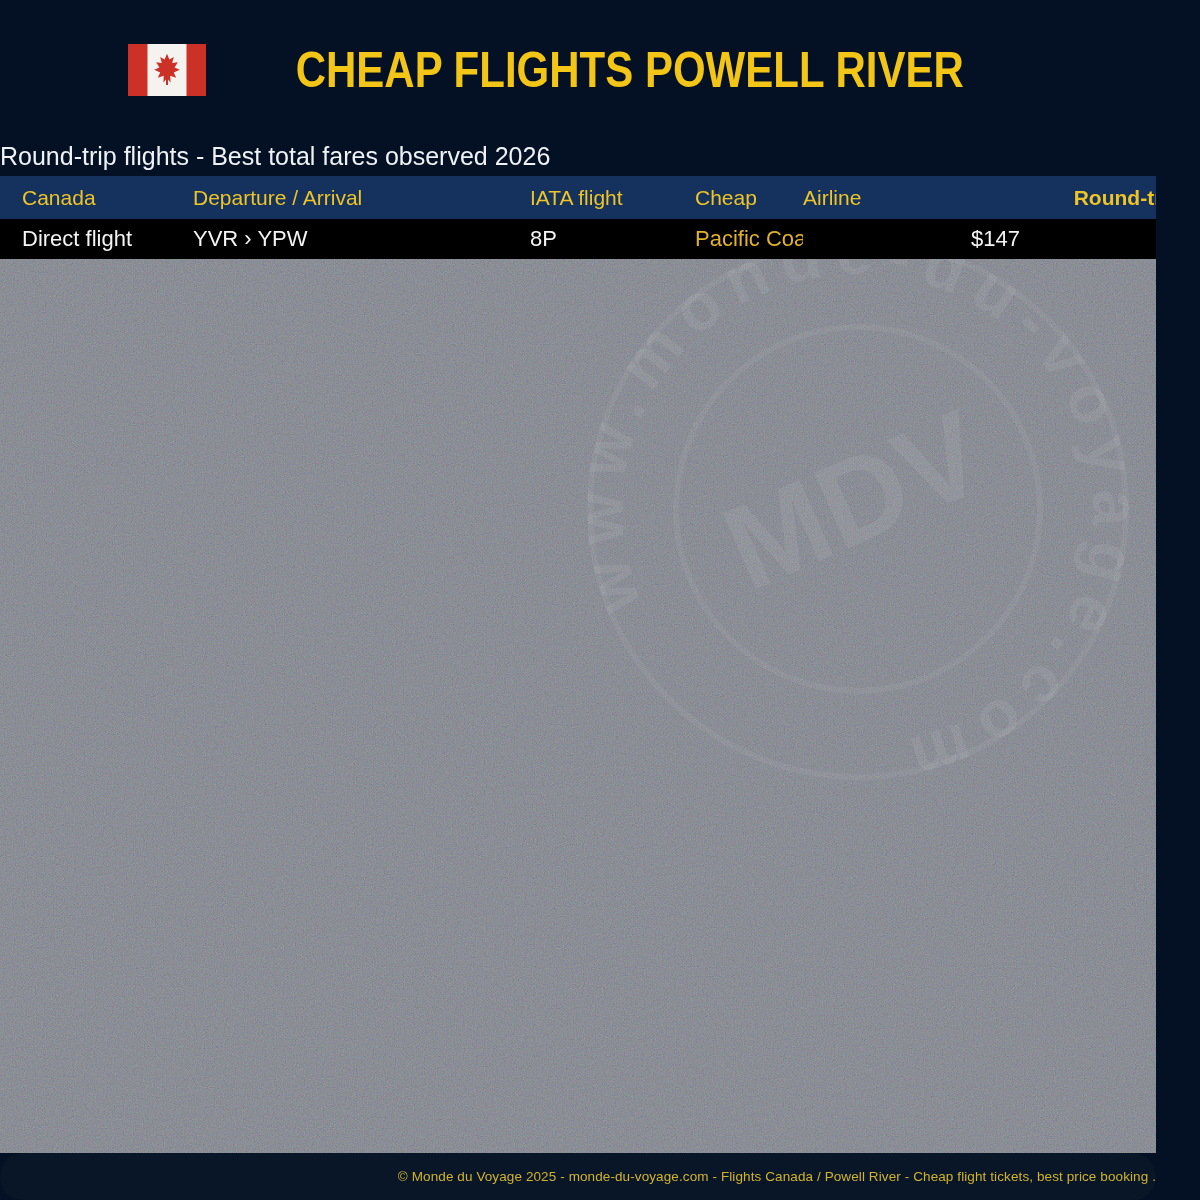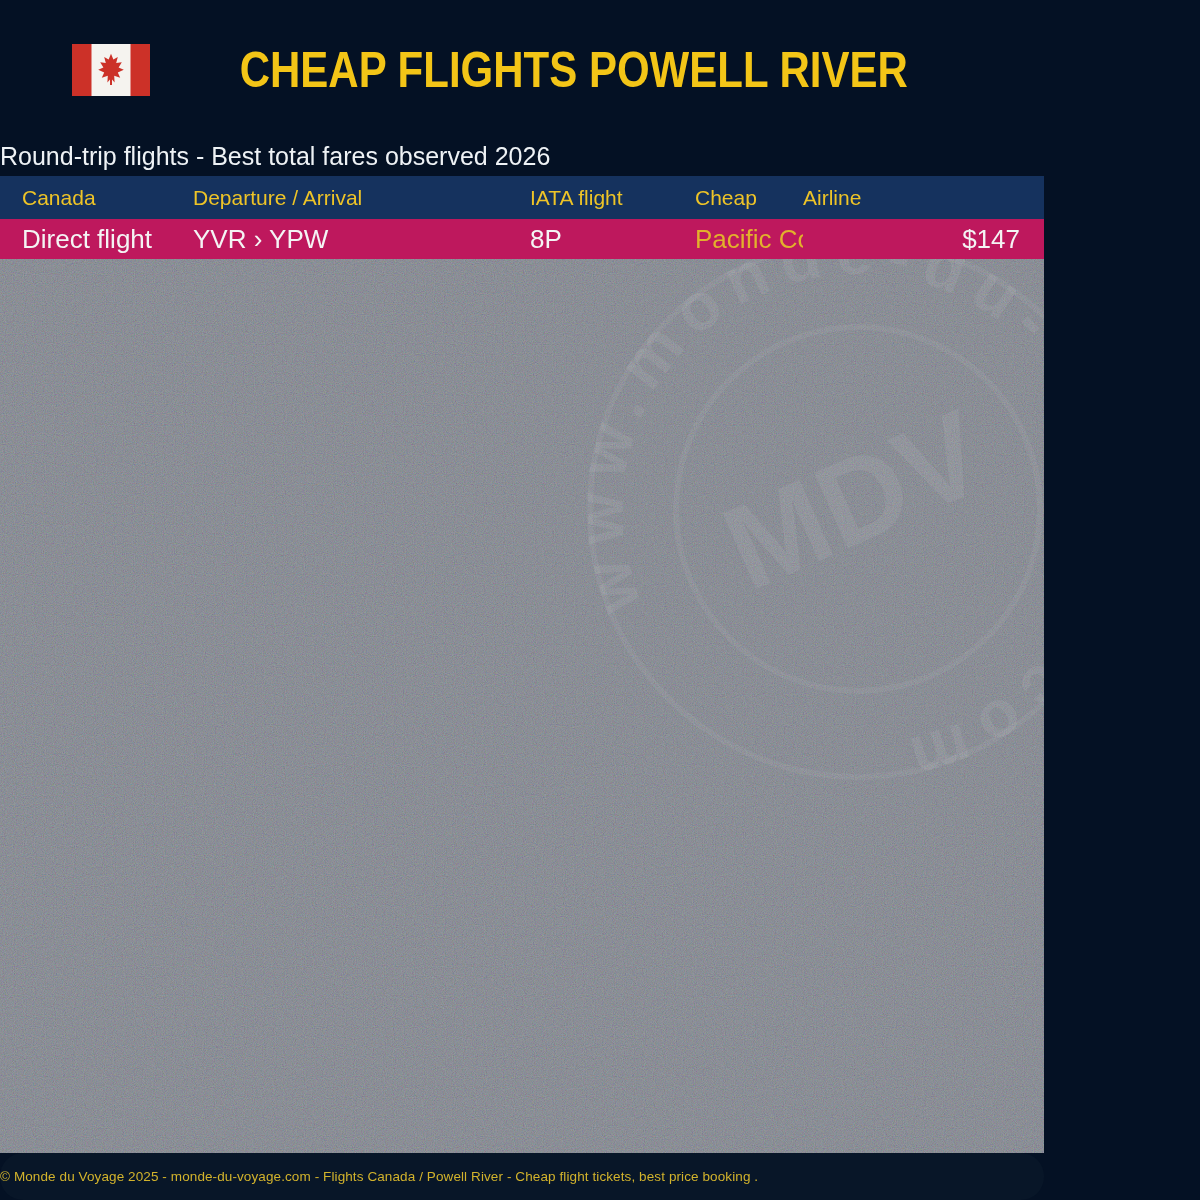--- a/index.html
+++ b/index.html
@@ -1,46 +1,46 @@
 <!DOCTYPE html>
 <html><head>
 <meta charset="utf-8">
 <style>
   html,body{margin:0;padding:0;background:#041124;}
   .page{
-    position:relative;width:1044px;height:1200px;overflow:hidden;
+    position:relative;width:1156px;height:1200px;overflow:hidden;
     font-family:"Liberation Sans", sans-serif;background:#041124;
   }
   
   .hdr{height:176px;background:#041124;}
   .brand-row{display:flex;align-items:center;justify-content:center;gap:26px;padding-top:32px;height:76px;}
   .flag{width:78px;height:52px;flex:0 0 auto;}
   .title{
     color:#f3c517;font-size:50px;font-weight:bold;line-height:1;
     letter-spacing:0px;white-space:nowrap;
     transform:scaleX(0.84);transform-origin:center;
   }
   .subtitle{
     margin-top:34px;text-align:left;color:#eef2f5;font-size:25px;font-weight:400;
   }
   
   .grid{display:grid;grid-template-columns:193px 337px 165px 108px 260px 137px;align-items:center;}
   .thead{height:43px;background:#15325e;color:#eec427;font-size:21px;}
-  .trow{height:40px;background:#be185d;font-size:26px;color:#f4f4f4;}
+  .trow{height:40px;background:#000000;font-size:22px;color:#f4f4f4;}
   .cell{white-space:nowrap;overflow:hidden;}
   .c1{padding-left:22px;}
   .c-right-h{text-align:right;padding-right:19px;font-weight:bold;}
   .c-right-d{text-align:right;padding-right:43px;}
   .link{color:#e2b12c;}
   
   .noise-wrap{position:relative;width:1200px;height:894px;}
   .noise-wrap svg{display:block;}
   
   .ftr{
-    height:47px;background:#081628;display:flex;align-items:center;justify-content:flex-start;border-radius:23px;
+    height:47px;background:#081628;display:flex;align-items:center;justify-content:flex-end;border-radius:23px;
   }
   .ftr-text{color:#d2b32c;font-size:13.5px;letter-spacing:0.1px;}
 </style>
 </head>
 <body>
 
 <div class="page">
 
   <div class="hdr">
     <div class="brand-row">

